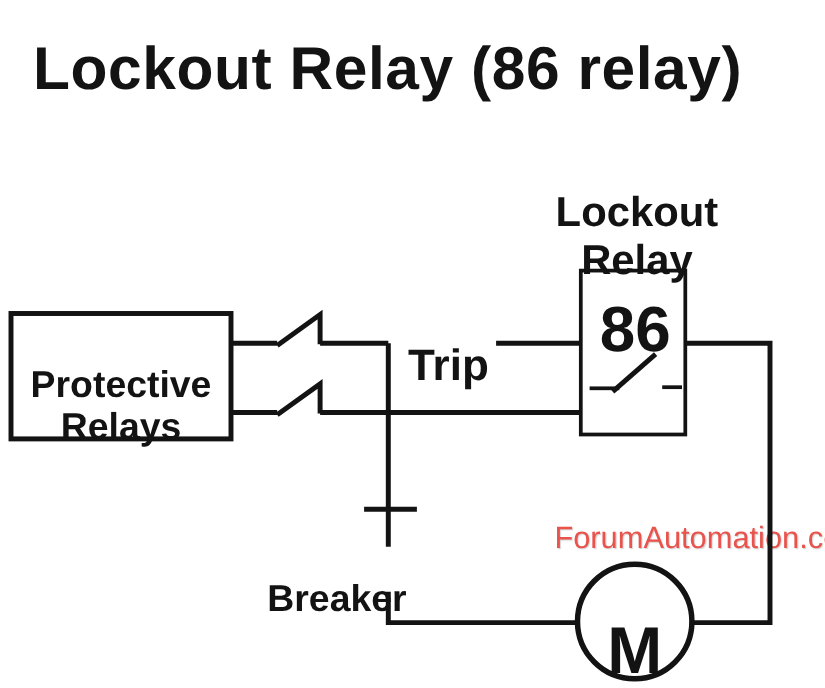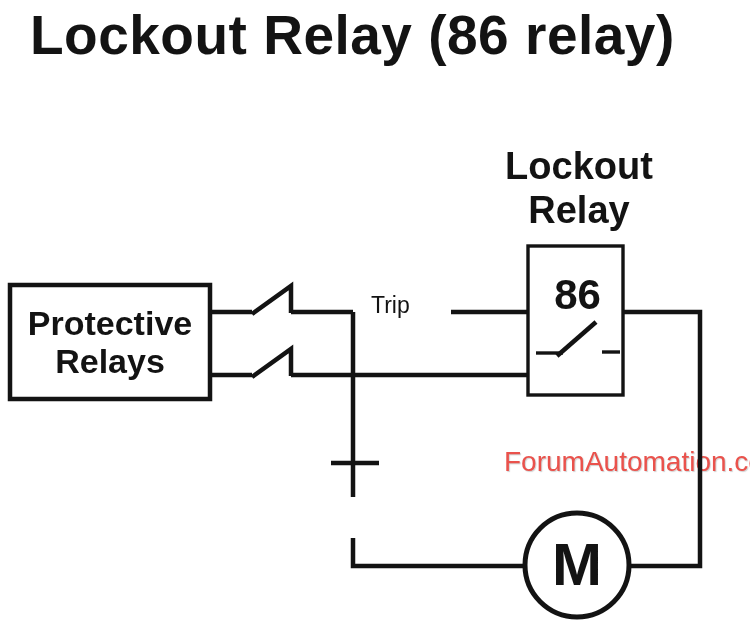--- a/index.html
+++ b/index.html
@@ -1,37 +1,37 @@
 <!DOCTYPE html>
 <html style="--line: #131313; --watermark: #ea524c;"><head>
 <meta charset="utf-8">
 <style>
   html,body{margin:0;padding:0;background:#ffffff;}
   .canvas{
     position:relative;width:750px;height:625px;background:#ffffff;overflow:hidden;
     font-family:"Liberation Sans",sans-serif;color:#131313;
   }
   .canvas *{box-sizing:border-box;}
-  .abs{position:absolute;}
+  .abs{position:absolute;margin-top:27px;}
   svg.circuit{position:absolute;left:0;top:0;}
   .title{
     left:30px;top:3px;font-size:55px;line-height:64px;font-weight:700;
     letter-spacing:0.5px;white-space:nowrap;
   }
   .lockout-caption{
     left:494px;top:144px;width:170px;text-align:center;
     font-size:38px;line-height:44px;font-weight:700;white-space:pre-line;
   }
   .protective-label{
     left:10px;top:285px;width:200px;height:114px;
     display:flex;align-items:center;justify-content:center;text-align:center;
     font-size:34px;line-height:38px;font-weight:700;white-space:pre-line;
   }
-  .trip-label{left:371px;top:289px;font-size:23px;line-height:33px;font-weight:400;}
-  .device-number{left:528px;top:272px;width:99px;text-align:center;font-size:42px;line-height:46px;font-weight:700;}
+  .trip-label{left:371px;top:289px;font-size:40px;line-height:33px;font-weight:700;}
+  .device-number{left:528px;top:250px;width:99px;text-align:center;font-size:58px;line-height:46px;font-weight:700;}
   .breaker-label{left:243px;top:500px;font-size:34px;line-height:34px;font-weight:700;}
   .motor-label{left:525px;top:535px;width:104px;text-align:center;font-size:60px;line-height:60px;font-weight:700;}
   .watermark{
     left:504px;top:445px;font-size:28px;line-height:34px;font-weight:400;
     color:var(--watermark,#ea524c);white-space:nowrap;
     text-shadow:1px 1px 1px rgba(120,120,120,0.35);
   }
   .stroke{stroke:var(--line,#131313);fill:none;stroke-linecap:butt;stroke-linejoin:miter;}
   .w45{stroke-width:4.5px;}
   .w34{stroke-width:3.4px;}
@@ -78,16 +78,17 @@
   <div class="abs protective-label">Protective
 Relays</div>
 
   <div class="abs lockout-caption">Lockout
 Relay</div>
 
   <div class="abs trip-label">Trip</div>
 
   <div class="abs device-number">86</div>
 
+  <div class="abs breaker-label">Breaker</div>
 
   <div class="abs motor-label">M</div>
 
 </div>
 
 </body></html>

